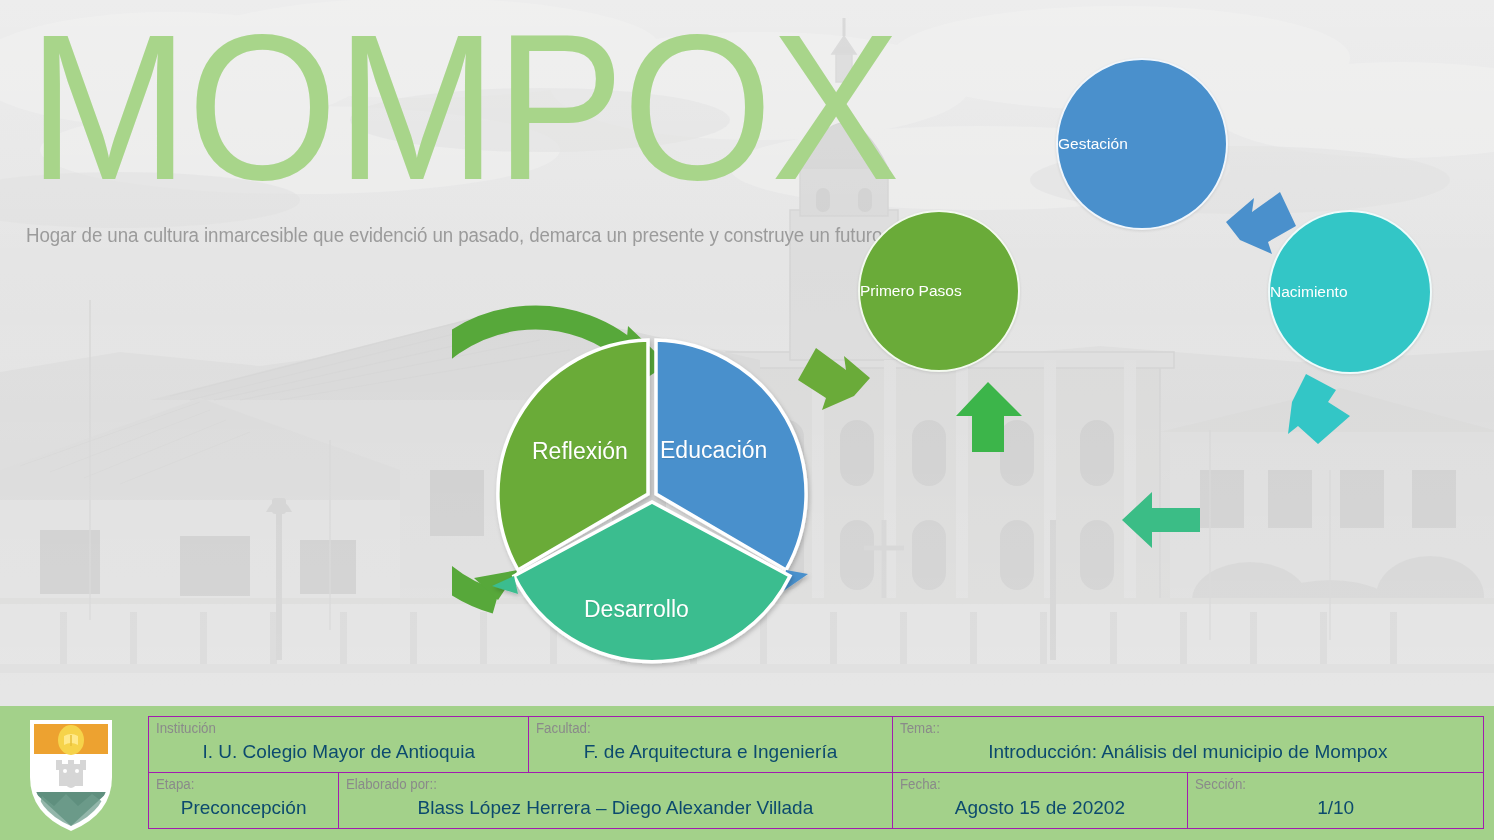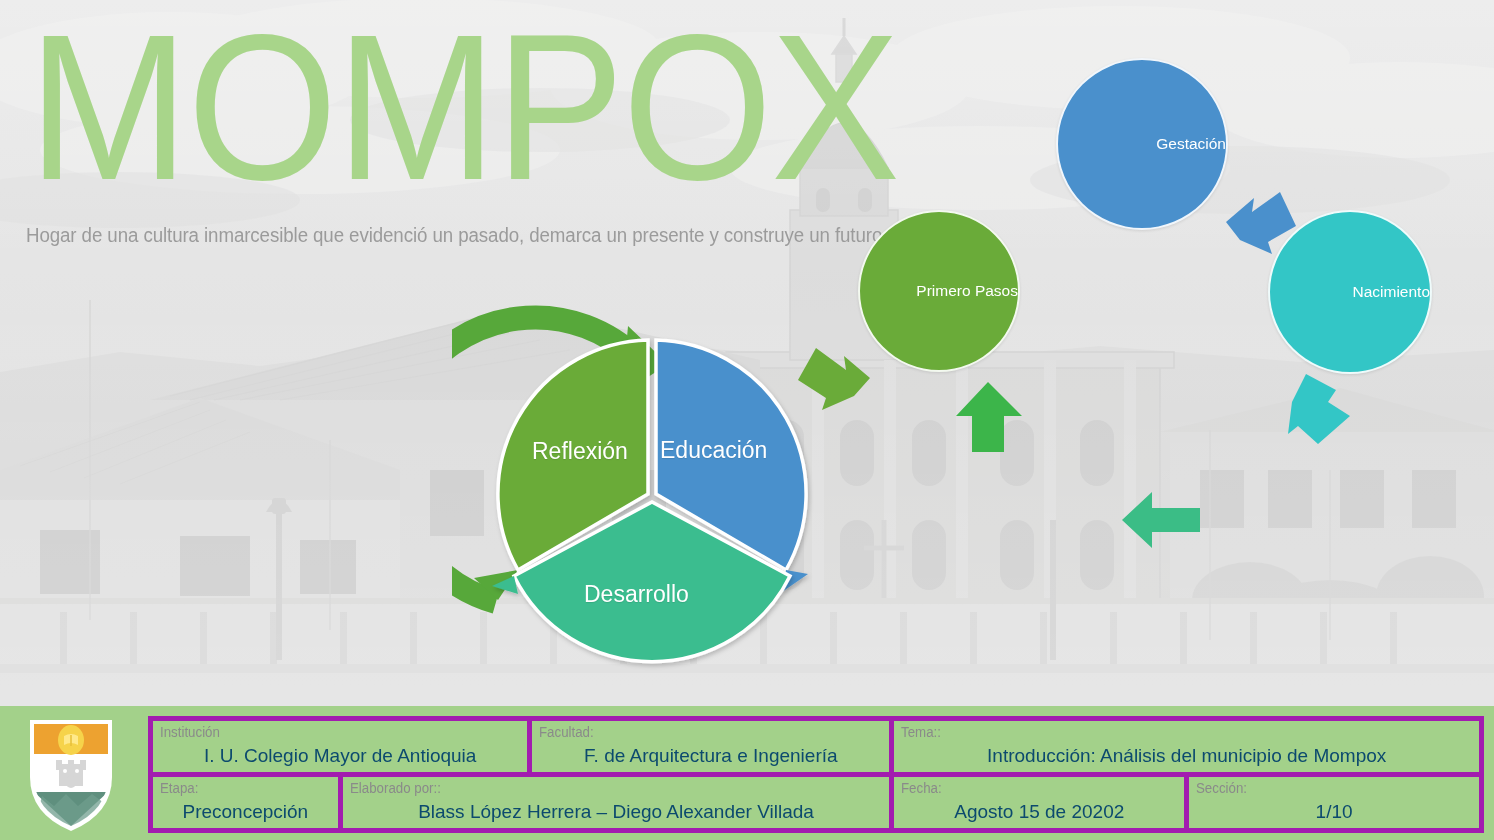--- a/index.html
+++ b/index.html
@@ -50,21 +50,21 @@
     transform: scaleX(0.96);
     transform-origin: left top;
     white-space: nowrap;
   }
 
   
   .node-circle {
     position: absolute;
     border-radius: 50%;
     border: 2px solid rgba(255,255,255,0.92);
-    display: flex; align-items: flex-end; justify-content: center;
+    display: flex; align-items: flex-start; justify-content: center;
     flex-direction: column;
     color: #ffffff;
     text-align: center;
     box-shadow: 0 1px 3px rgba(0,0,0,0.10);
   }
   .node-circle .lbl-main { font-size: 15.5px; line-height: 1.08; }
   .node-circle .lbl-sub  { font-size: 11.5px; line-height: 1.1; }
 
   #c-gestacion   { left: 1056px; top: 58px;  width: 172px; height: 172px; background: #4a90cc; }
   #c-nacimiento  { left: 1268px; top: 210px; width: 164px; height: 164px; background: #33c6c6; }
@@ -77,36 +77,36 @@
 
   
   #pie-wrap { position: absolute; left: 452px; top: 302px; width: 420px; height: 388px; }
   #pie-wrap svg { display: block; }
   .pie-label {
     position: absolute; color: #ffffff; font-size: 23px;
     white-space: nowrap; text-shadow: 0 1px 1px rgba(0,0,0,0.10);
   }
   #pl-reflexion  { left: 80px;  top: 136px; }
   #pl-educacion  { left: 208px; top: 135px; }
-  #pl-desarrollo { left: 132px; top: 279px; }
+  #pl-desarrollo { left: 132px; top: 294px; }
 
   
   #footer {
     position: absolute; left: 0; top: 706px; width: 1494px; height: 134px;
     background: #a3d18a;
   }
   #crest { position: absolute; left: 22px; top: 8px; width: 98px; height: 118px; }
   #footer-table {
     position: absolute; left: 148px; top: 10px;
     width: 1336px; height: 112px;
     border-collapse: collapse;
     table-layout: fixed;
   }
   #footer-table td {
-    border: 5px solid #a21caf;
+    border: 1px solid #a21caf;
     vertical-align: top;
     padding: 0;
     position: relative;
     height: 56px;
     margin-left: 12px;
   }
   .cell-label {
     position: absolute; left: 7px; top: 3px;
     font-family: "Liberation Sans Narrow", "Liberation Sans", sans-serif;
     font-size: 14px; color: #8a8a8a;

